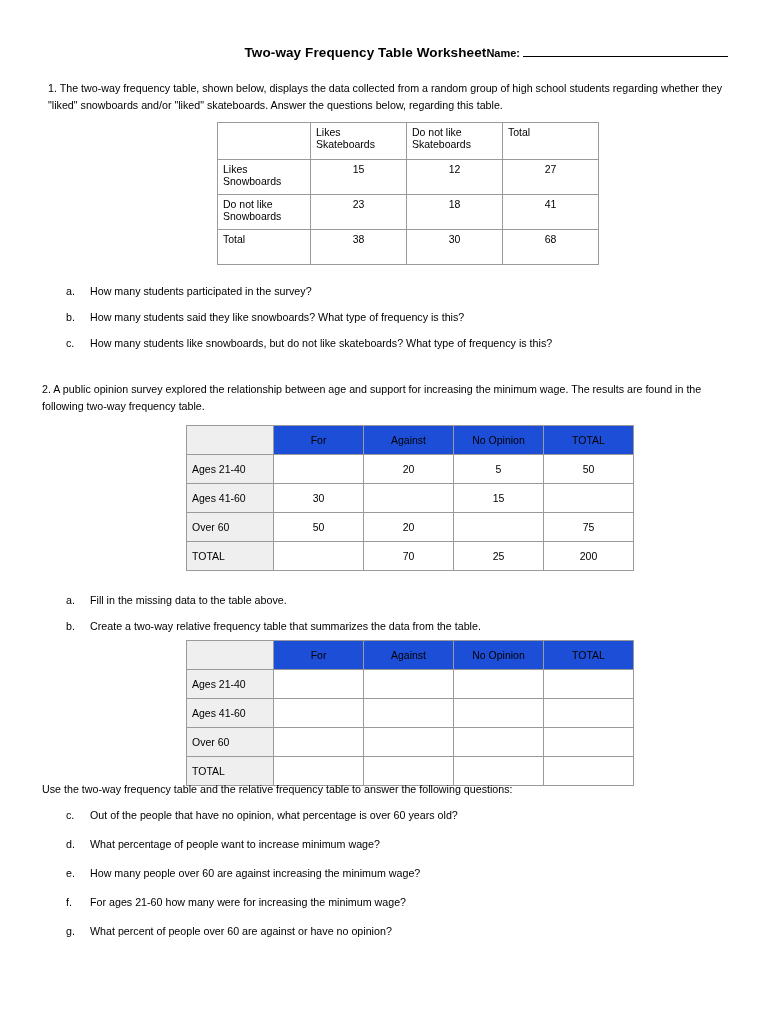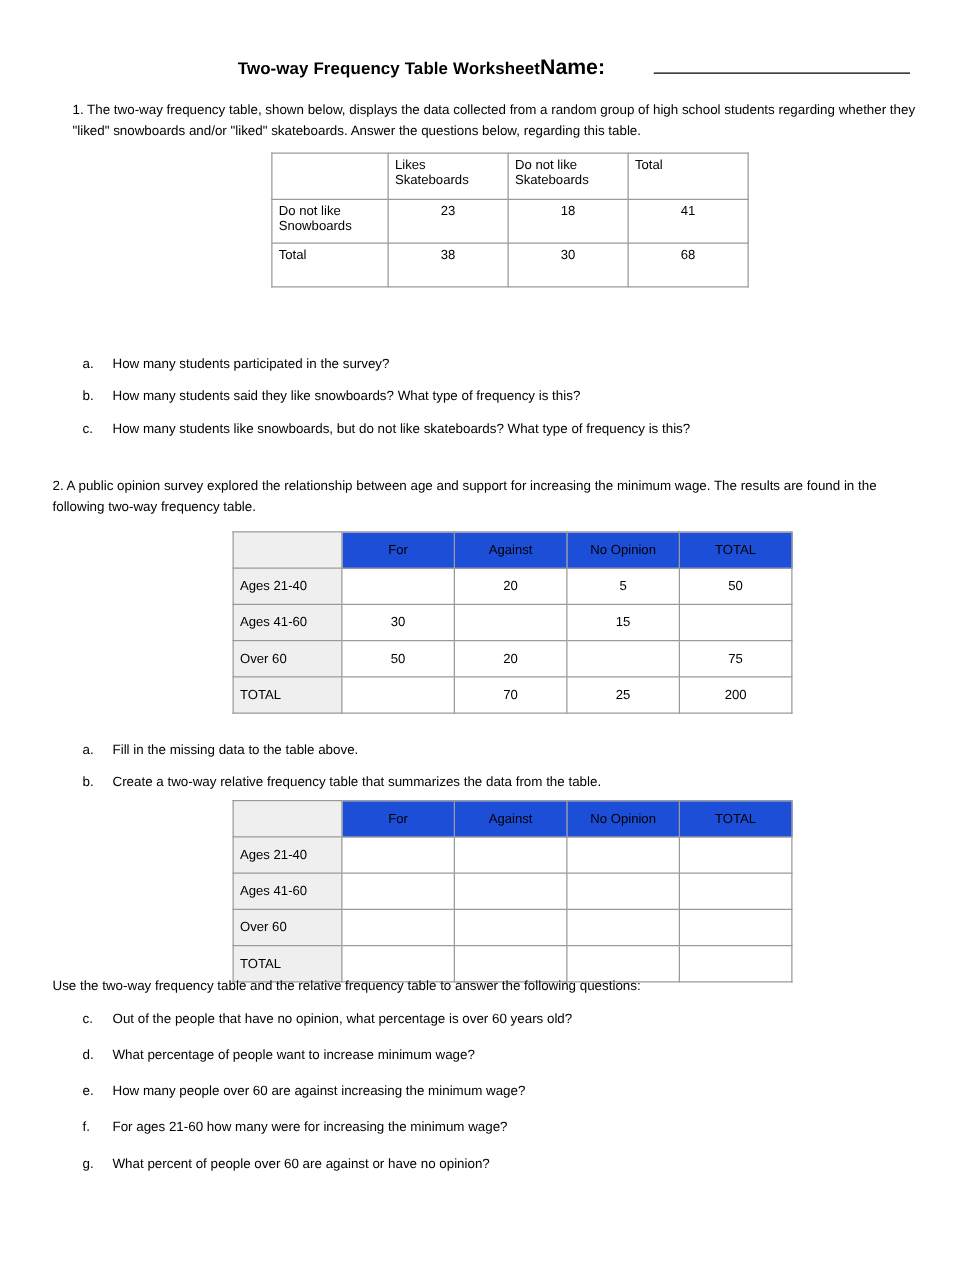--- a/index.html
+++ b/index.html
@@ -31,41 +31,40 @@
     justify-content: flex-end;
   }
   .doc-title {
     font-size: 13.5px;
     font-weight: bold;
     letter-spacing: 0.1px;
   }
   .name-block {
     display: flex;
     align-items: baseline;
-    font-size: 17px;
+    font-size: 11px;
     font-weight: bold;
     white-space: nowrap;
-    gap: 36px;
   }
   .name-line {
     display: inline-block;
     width: 205px;
     border-bottom: 1px solid #000;
     height: 12px;
     margin-left: 3px;
   }
   .para {
     position: absolute;
     font-size: 10.7px;
     line-height: 1.55;
     text-align: left;
   }
   #q1-text {
     top: 80px;
-    left: 58px;
+    left: 48px;
     width: 684px;
   }
   #q2-text {
     top: 381px;
     left: 42px;
     width: 684px;
   }
   #use-text {
     top: 781px;
     left: 42px;
@@ -166,20 +165,26 @@
 
   <div class="para" id="q1-text">1. The two-way frequency table, shown below, displays the data collected from a random group of high school students regarding whether they "liked" snowboards and/or "liked" skateboards. Answer the questions below, regarding this table.</div>
 
   <table class="grid" id="table1">
     <tbody>
         <tr class="hdr">
       <td class="corner"></td>
       <td class="colh">Likes Skateboards</td>
       <td class="colh">Do not like Skateboards</td>
       <td class="colh">Total</td>
+    </tr>
+    <tr class="body">
+      <td class="rowh">Likes Snowboards</td>
+      <td class="datac">15</td>
+      <td class="datac">12</td>
+      <td class="totalc">27</td>
     </tr>
     <tr class="body">
       <td class="rowh">Do not like Snowboards</td>
       <td class="datac">23</td>
       <td class="datac">18</td>
       <td class="totalc">41</td>
     </tr>
     <tr class="body">
       <td class="rowh">Total</td>
       <td class="datac">38</td>

